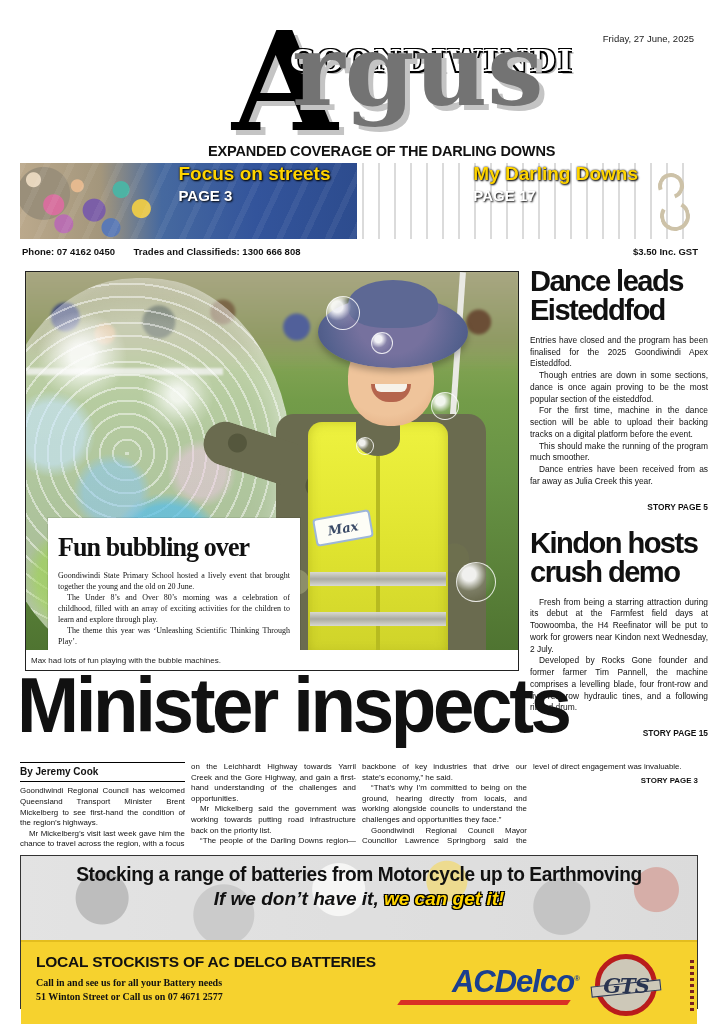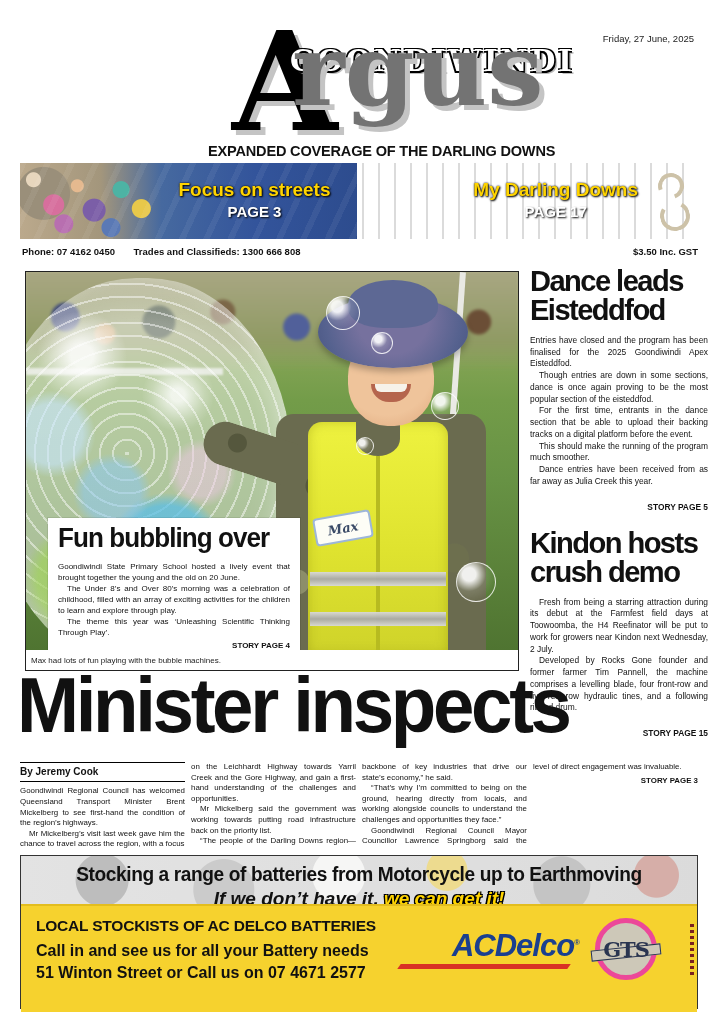--- a/index.html
+++ b/index.html
@@ -57,21 +57,21 @@
       radial-gradient(circle at 12% 18%, #d8a0a0 0 8px, transparent 9px),
       radial-gradient(ellipse 34px 26px at 13% 60%, #4f3categorynope 0, transparent 0),
       radial-gradient(ellipse 36px 30px at 14% 62%, #4a2f1d 0 60%, transparent 62%),
       radial-gradient(circle at 9% 35%, #c88a6a 0 7px, transparent 8px),
       linear-gradient(90deg,#8a6a4a 0%, #6e4f35 30%, #5d4128 60%, #584029 100%);
   }
   .promo-right::after {
     content:""; position:absolute; inset:0;
     background:repeating-linear-gradient(90deg, rgba(0,0,0,0.14) 0 2px, transparent 2px 16px);
   }
-  .promo-text { position:absolute; top:16px; z-index:3; text-align:center; }
+  .promo-text { position:absolute; top:0; z-index:3; }
   .promo-left .promo-text { right:26px; }
   .promo-right .promo-text { right:60px; }
   .promo-title {
     font-size:19px; font-weight:bold; color:var(--promo-yellow,#ffd400);
     text-shadow:1px 1px 2px #000, 0 0 2px #000; white-space:nowrap;
   }
   .promo-page { font-size:15px; font-weight:bold; color:#fff; text-shadow:1px 1px 2px #000; margin-top:2px; }
   .horseshoe { position:absolute; border:4px solid #cdc2a8; border-radius:50%; z-index:2; }
   .hs1 { width:26px; height:26px; right:14px; top:10px; border-bottom-color:transparent; transform:rotate(25deg); }
   .hs2 { width:30px; height:30px; right:8px; top:38px; border-top-color:transparent; transform:rotate(-15deg); }
@@ -152,22 +152,22 @@
     box-shadow:inset 0 0 12px rgba(120,120,0,0.35); }
   .vest-neck { position:absolute; left:330px; top:150px; width:44px; height:34px; border-radius:0 0 50% 50%; background:#6a6b4f; }
   .vest-zip { position:absolute; left:350px; top:184px; width:4px; height:198px; background:#b7bb20; }
   .vest-stripe { position:absolute; left:284px; width:136px; height:14px;
     background:linear-gradient(180deg,#d9d9d9,#a8a8a8 50%,#d9d9d9); opacity:0.95; }
   .vs1 { top:300px; } .vs2 { top:340px; }
   .name-tag { position:absolute; left:288px; top:242px; width:58px; height:28px; background:#fdfdf6;
     border:2px solid #9db6d8; border-radius:4px; transform:rotate(-10deg);
     font-family:"DejaVu Serif", serif; font-style:italic; font-weight:bold; font-size:13px; color:#3a4a66;
     display:flex; align-items:center; justify-content:center; }
-  .overlay-box { position:absolute; left:22px; top:246px; width:252px; background:#ffffff; padding:4px 10px 7px;
-    box-shadow:0 0 0 1px rgba(0,0,0,0.08); }
+  .overlay-box { position:absolute; left:22px; top:246px; width:252px; background:#ffffff; padding:13px 10px 7px;
+    box-shadow:0 0 0 1px rgba(0,0,0,0.08);font-family:Liberation Serif, serif; }
   .overlay-head { font-size:28px; font-weight:bold; letter-spacing:-1px; white-space:nowrap;
     transform:scaleX(0.93); transform-origin:left; margin-bottom:7px; }
   .overlay-box p { font-size:8px; line-height:1.38; text-align:justify; }
   .story-ref { font-size:8px; font-weight:bold; text-align:right; margin-top:3px; }
   .photo-caption { position:absolute; left:0; right:0; bottom:0; height:20px; background:#fff; font-size:8px;
     padding:6px 5px 0; color:#222; }
   
   .right-col { position:absolute; left:530px; top:266px; width:178px; }
   .story-head { font-size:30px; font-weight:bold; line-height:0.98; letter-spacing:-1.6px; margin-bottom:10px;
     transform:scaleX(0.97); transform-origin:left; white-space:nowrap; }
@@ -179,46 +179,46 @@
   
   .minister-head { position:absolute; left:17px; top:666px; width:694px; font-size:78px; font-weight:bold;
     letter-spacing:-3.5px; line-height:1; white-space:nowrap; transform:scaleX(0.955); transform-origin:left; }
   .minister-cols { position:absolute; left:20px; top:762px; width:678px; height:86px; display:flex; gap:6px; overflow:hidden; }
   .mcol { flex:1; font-size:7.9px; line-height:1.34; text-align:justify; }
   .byline { font-size:10px; font-weight:bold; border-top:1.5px solid #000; border-bottom:1px solid #000;
     padding:2px 0 3px; margin-bottom:4px; }
   .mcol .story-ref { font-size:7.9px; }
   
   .ad-box { position:absolute; left:20px; top:855px; width:678px; height:154px; border:1px solid #333; background:#fff; }
-  .ad-top { position:relative; height:48px; overflow:hidden;
+  .ad-top { position:relative; height:84px; overflow:hidden;
     background:
       radial-gradient(circle at 12% 50%, #8e8e8e 0 26px, transparent 27px),
       radial-gradient(circle at 30% 70%, #a5a5a5 0 30px, transparent 31px),
       radial-gradient(circle at 47% 40%, #f0f0ee 0 26px, transparent 27px),
       radial-gradient(circle at 63% 30%, #e0c23f 0 20px, transparent 21px),
       radial-gradient(circle at 80% 60%, #9a9a9a 0 28px, transparent 29px),
       radial-gradient(circle at 94% 40%, #b9746a 0 22px, transparent 23px),
       linear-gradient(90deg,#cfcfcf,#c2c2c2);
   }
   .ad-top::before { content:""; position:absolute; inset:0; background:rgba(255,255,255,0.42); }
   .ad-line1 { position:relative; z-index:2; text-align:center; font-size:19.5px; font-weight:bold;
     letter-spacing:-0.4px; margin-top:7px; transform:scaleX(0.98); }
   .ad-line2 { position:relative; z-index:2; text-align:center; font-size:19px; font-style:italic; font-weight:bold; margin-top:2px; }
   .ad-highlight { color:var(--promo-yellow,#ffd400);
     text-shadow:-1.3px -1.3px 0 #000, 1.3px -1.3px 0 #000, -1.3px 1.3px 0 #000, 1.3px 1.3px 0 #000; }
   .ad-bottom { position:relative; height:108px; background:var(--ad-yellow,#f6d22e); border-top:2px solid #e3bd1e; }
   .ad-stockists { font-size:15.5px; font-weight:bold; padding:11px 0 0 15px; letter-spacing:-0.2px; }
-  .ad-contact { font-size:16px; font-weight:bold; line-height:1.35; padding:5px 0 0 15px; }
+  .ad-contact { font-size:10px; font-weight:bold; line-height:1.35; padding:5px 0 0 15px;font-family:Liberation Serif, serif; }
   .acdelco { position:absolute; right:118px; top:22px; font-style:italic; font-weight:bold; font-size:31px;
     color:var(--acdelco-blue,#1a3f8f); letter-spacing:-1px; }
   .acdelco-reg { font-size:8px; vertical-align:super; }
   .acdelco-swoosh { position:absolute; right:128px; top:58px; width:170px; height:5px;
     background:var(--acdelco-red,#d93025); transform:skewX(-35deg); }
   .gts-badge { position:absolute; right:40px; top:12px; width:62px; height:62px; border-radius:50%;
-    background:#cdc8b8; border:5px solid #ec4899; display:flex; align-items:center; justify-content:center; }
+    background:#cdc8b8; border:5px solid #b91c1c; display:flex; align-items:center; justify-content:center;font-style:italic; }
   .gts-band { position:absolute; left:-9px; right:-9px; top:24px; height:11px; background:#cdc8b8;
     border:1.5px solid #2a3550; transform:rotate(-6deg); }
   .gts-text { position:relative; z-index:2; font-weight:bold; font-size:21px; color:#2a3550;
     font-family:"DejaVu Serif", serif; letter-spacing:-1px; }
   .ad-code { position:absolute; right:3px; top:18px; width:4px; height:52px;
     background:repeating-linear-gradient(180deg,#7a2020 0 3px, transparent 3px 6px); }
 </style>
 </head>
 <body>
 
@@ -298,21 +298,21 @@
   </div>
 
   <div class="right-col">
     <div class="dance-block">
       <div class="story-head">
         <span>Dance leads</span>
         <span>Eisteddfod</span>
       </div>
       <p>Entries have closed and the program has been finalised for the 2025 Goondiwindi Apex Eisteddfod.</p>
       <p class="ind">Though entries are down in some sections, dance is once again proving to be the most popular section of the eisteddfod.</p>
-      <p class="ind">For the first time, entrants in the dance section that be able to upload their backing tracks on a digital platform before the event.</p>
+      <p class="ind">For the first time, machine in the dance section will be able to upload their backing tracks on a digital platform before the event.</p>
       <p class="ind">This should make the running of the program much smoother.</p>
       <p class="ind">Dance entries have been received from as far away as Julia Creek this year.</p>
       <div class="story-ref">STORY PAGE 5</div>
     </div>
     <div class="kindon-block">
       <div class="story-head">
         <span>Kindon hosts</span>
         <span>crush demo</span>
       </div>
       <p class="ind">Fresh from being a starring attraction during its debut at the Farmfest field days at Toowoomba, the H4 Reefinator will be put to work for growers near Kindon next Wednesday, 2 July.</p>

